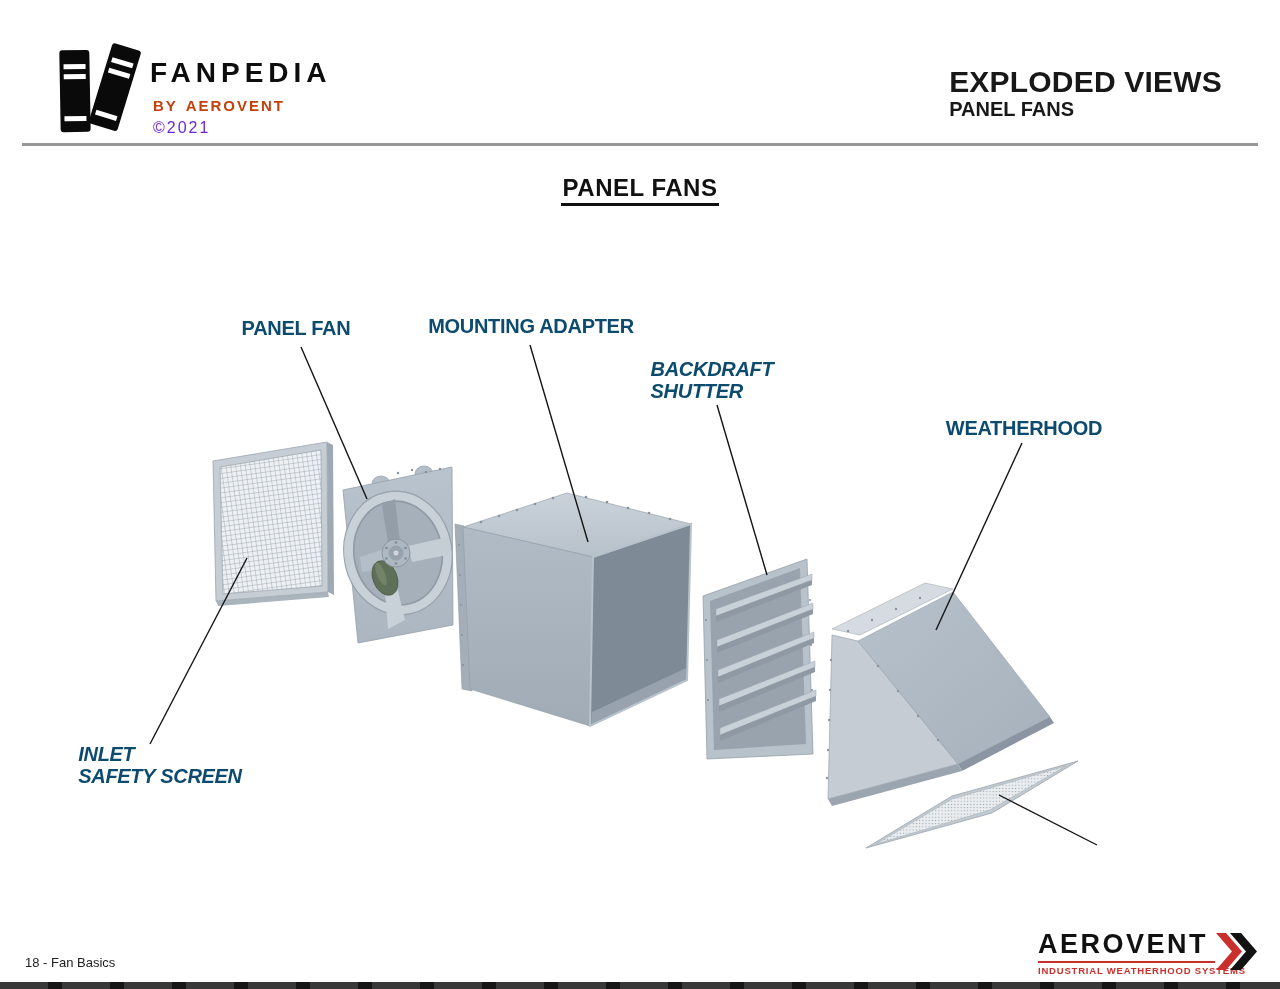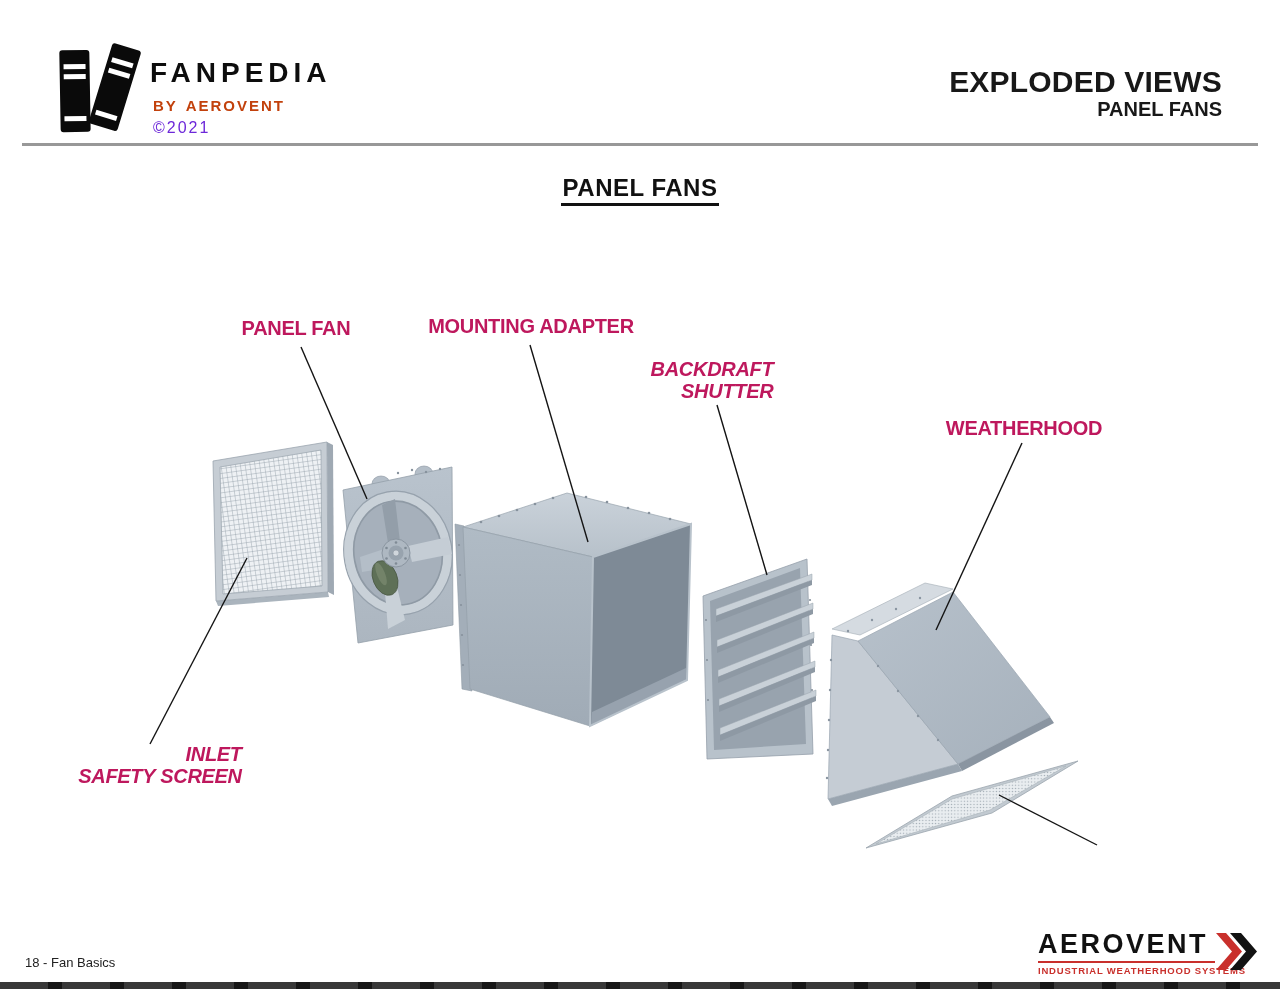--- a/index.html
+++ b/index.html
@@ -10,35 +10,35 @@
 
   
   .books-logo { position: absolute; left: 52px; top: 42px; }
   .brand-block { position: absolute; left: 150px; top: 48px; }
   .brand { font-size: 40px; font-weight: 700; color: #0d0d0d; font-variant: small-caps;
            letter-spacing: 5px; line-height: 1; text-transform: lowercase; }
   .byline { font-size: 21px; font-weight: 700; color: #c2410c; font-variant: small-caps;
             letter-spacing: 2px; margin-top: 4px; margin-left: 3px; text-transform: lowercase; }
   .copyright { font-size: 16px; color: #6d28d9; letter-spacing: 2px; margin-top: 3px; margin-left: 3px; }
 
-  .header-right { position: absolute; right: 58px; top: 66px; text-align: right; color: #181818; }
+  .header-right { position: absolute; right: 58px; top: 66px; text-align: left; color: #181818; }
   .header-title { font-size: 30px; font-weight: 700; line-height: 1.05; letter-spacing: 0.2px; }
   .header-subtitle { font-size: 20px; font-weight: 700; line-height: 1.1; }
 
   .header-rule { position: absolute; left: 22px; top: 143px; width: 1236px; height: 2.5px; background: #989898; }
 
   
   .main-title-wrap { position: absolute; left: 0; top: 174px; width: 100%; text-align: center; }
   .main-title { display: inline-block; font-size: 24px; font-weight: 700; color: #111;
                 letter-spacing: 0.5px; border-bottom: 3px solid #111; padding: 0 2px 1px 2px; }
 
   
   .diagram-svg { position: absolute; left: 0; top: 0; width: 1280px; height: 989px; }
   .diagram-label { position: absolute; transform: translateX(-50%); font-size: 20px; font-weight: 700;
-                   color: #be185d; letter-spacing: -0.3px; line-height: 1.08; text-align: right;
+                   color: #0c4a6e; letter-spacing: -0.3px; line-height: 1.08; text-align: left;
                    white-space: pre-line; }
 
   
   .page-label { position: absolute; left: 25px; top: 955px; font-size: 13px; color: #222; text-align: right; }
 
   .aerovent-logo { position: absolute; left: 1038px; top: 931px; width: 218px; }
   .aerovent-name { font-size: 27px; font-weight: 700; letter-spacing: 2.5px; color: #111; line-height: 1; }
   .aerovent-rule { width: 177px; height: 2px; background: #c9302c; margin-top: 3px; }
   .aerovent-tagline { font-size: 9.5px; font-weight: 700; color: #c9302c; letter-spacing: 0.8px; margin-top: 2px; }
   .aerovent-chevrons { position: absolute; left: 1216px; top: 932px; }

